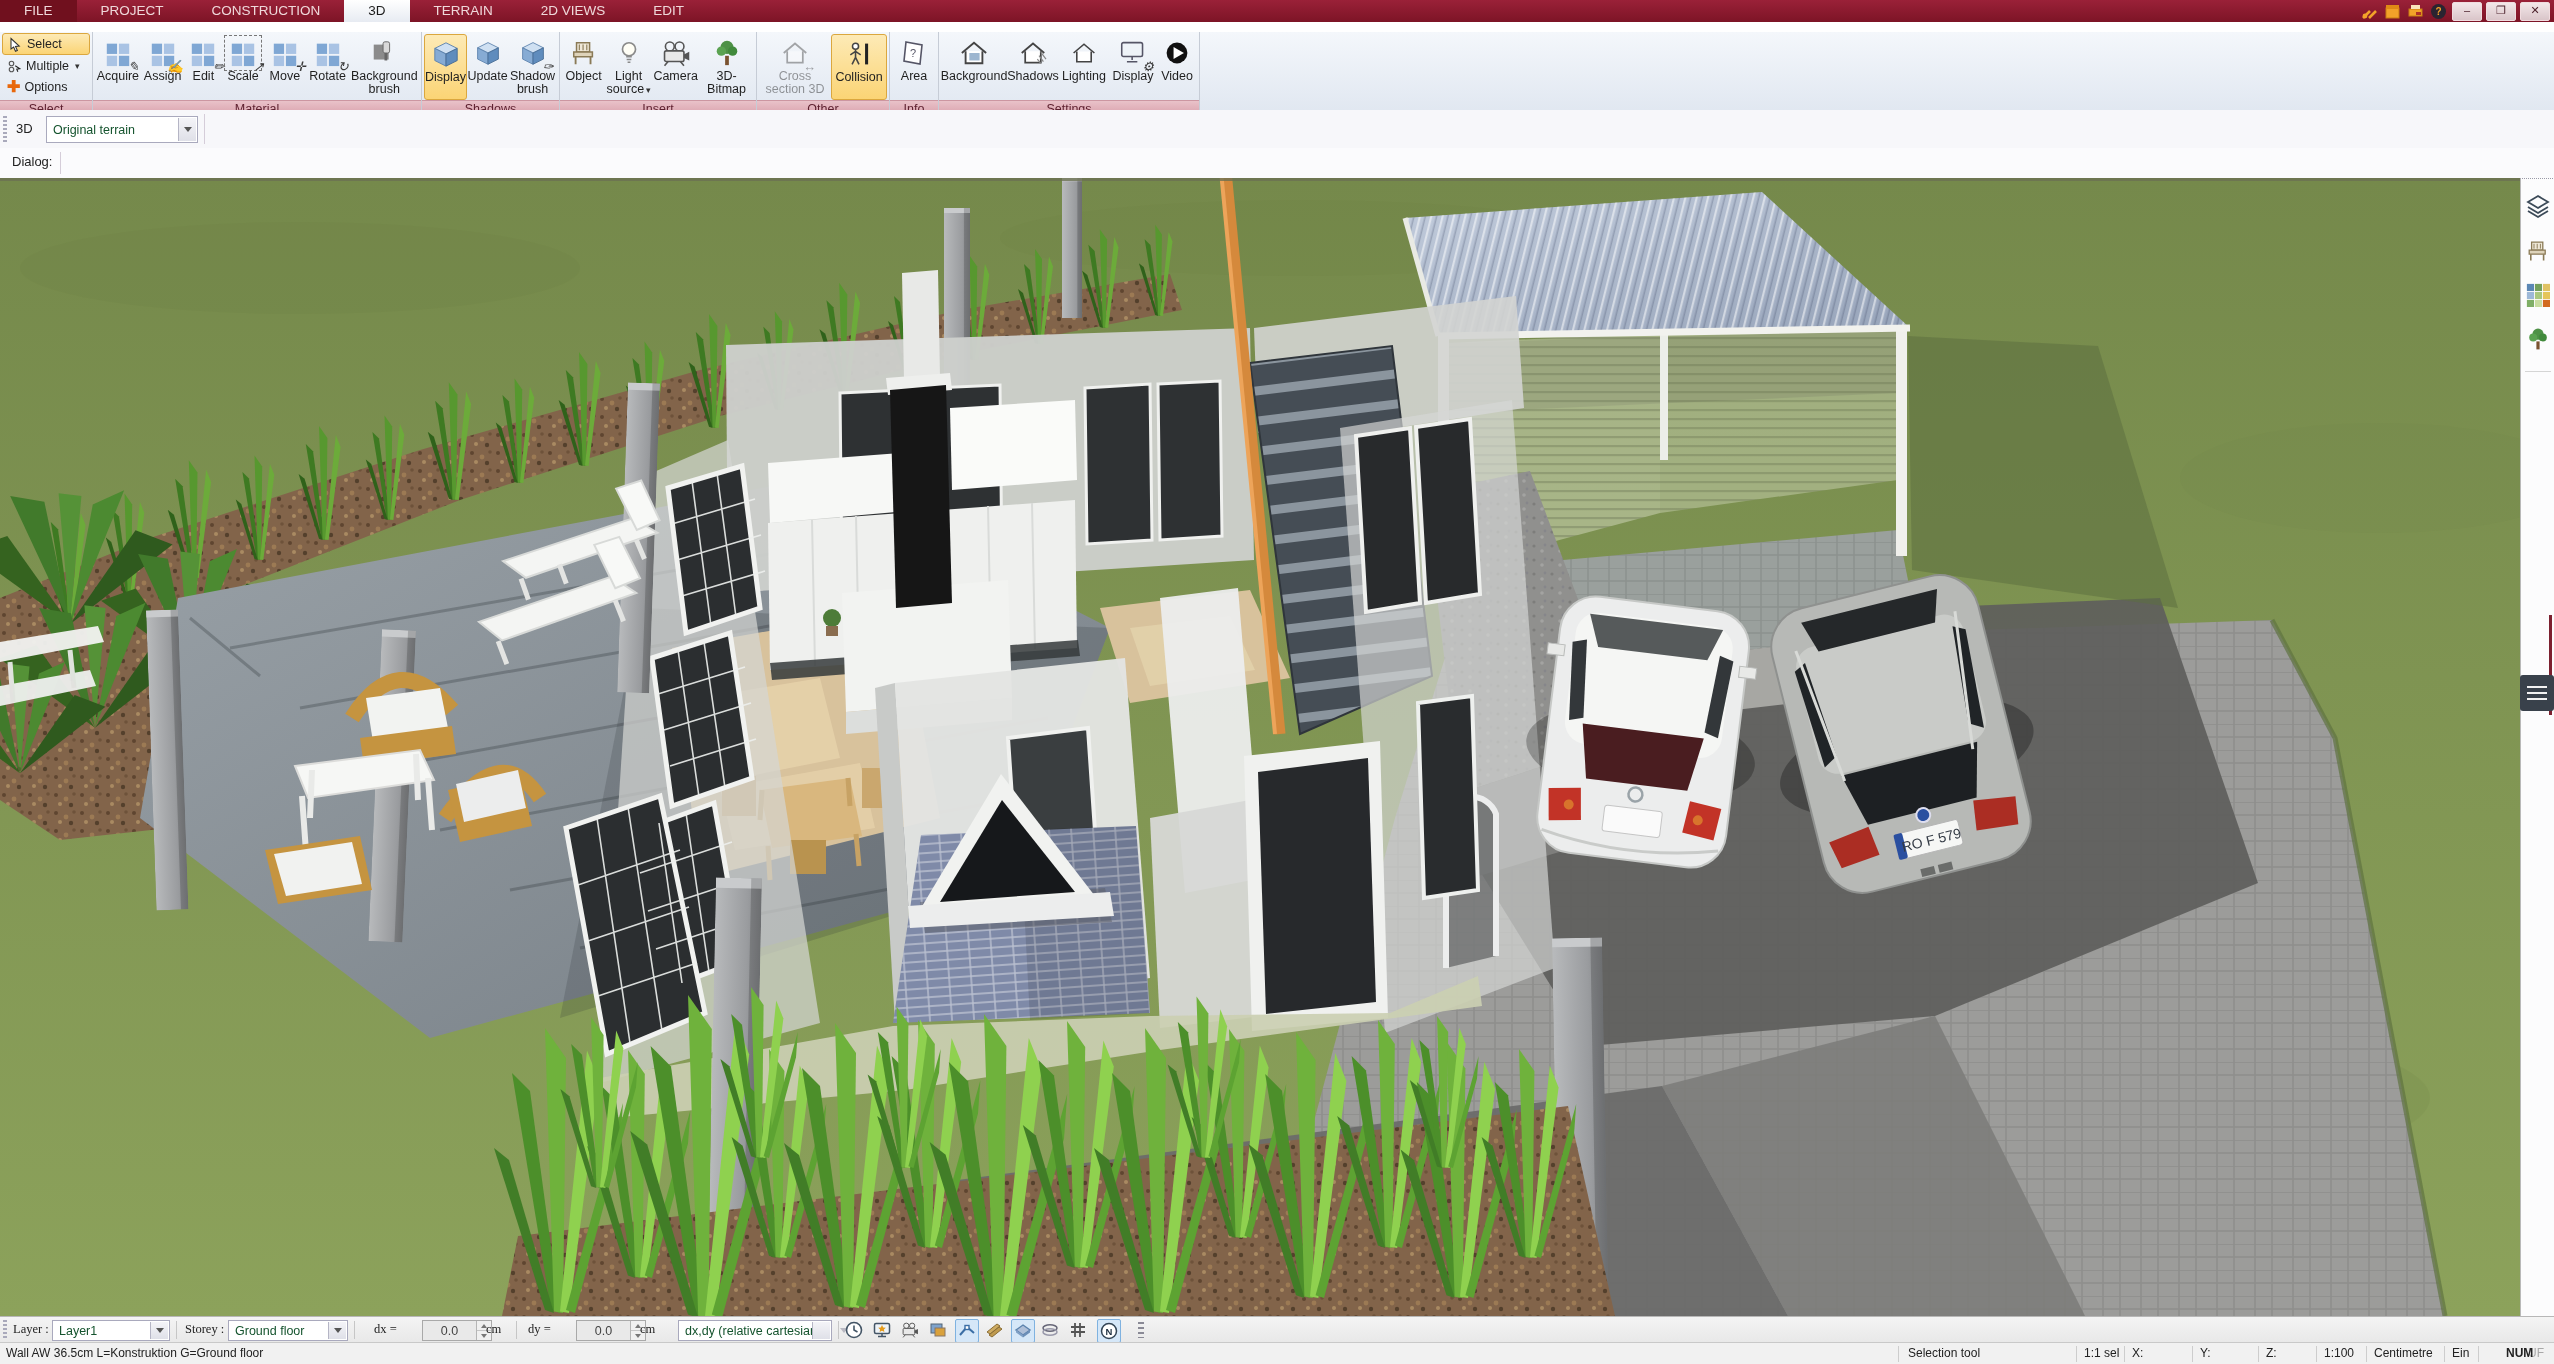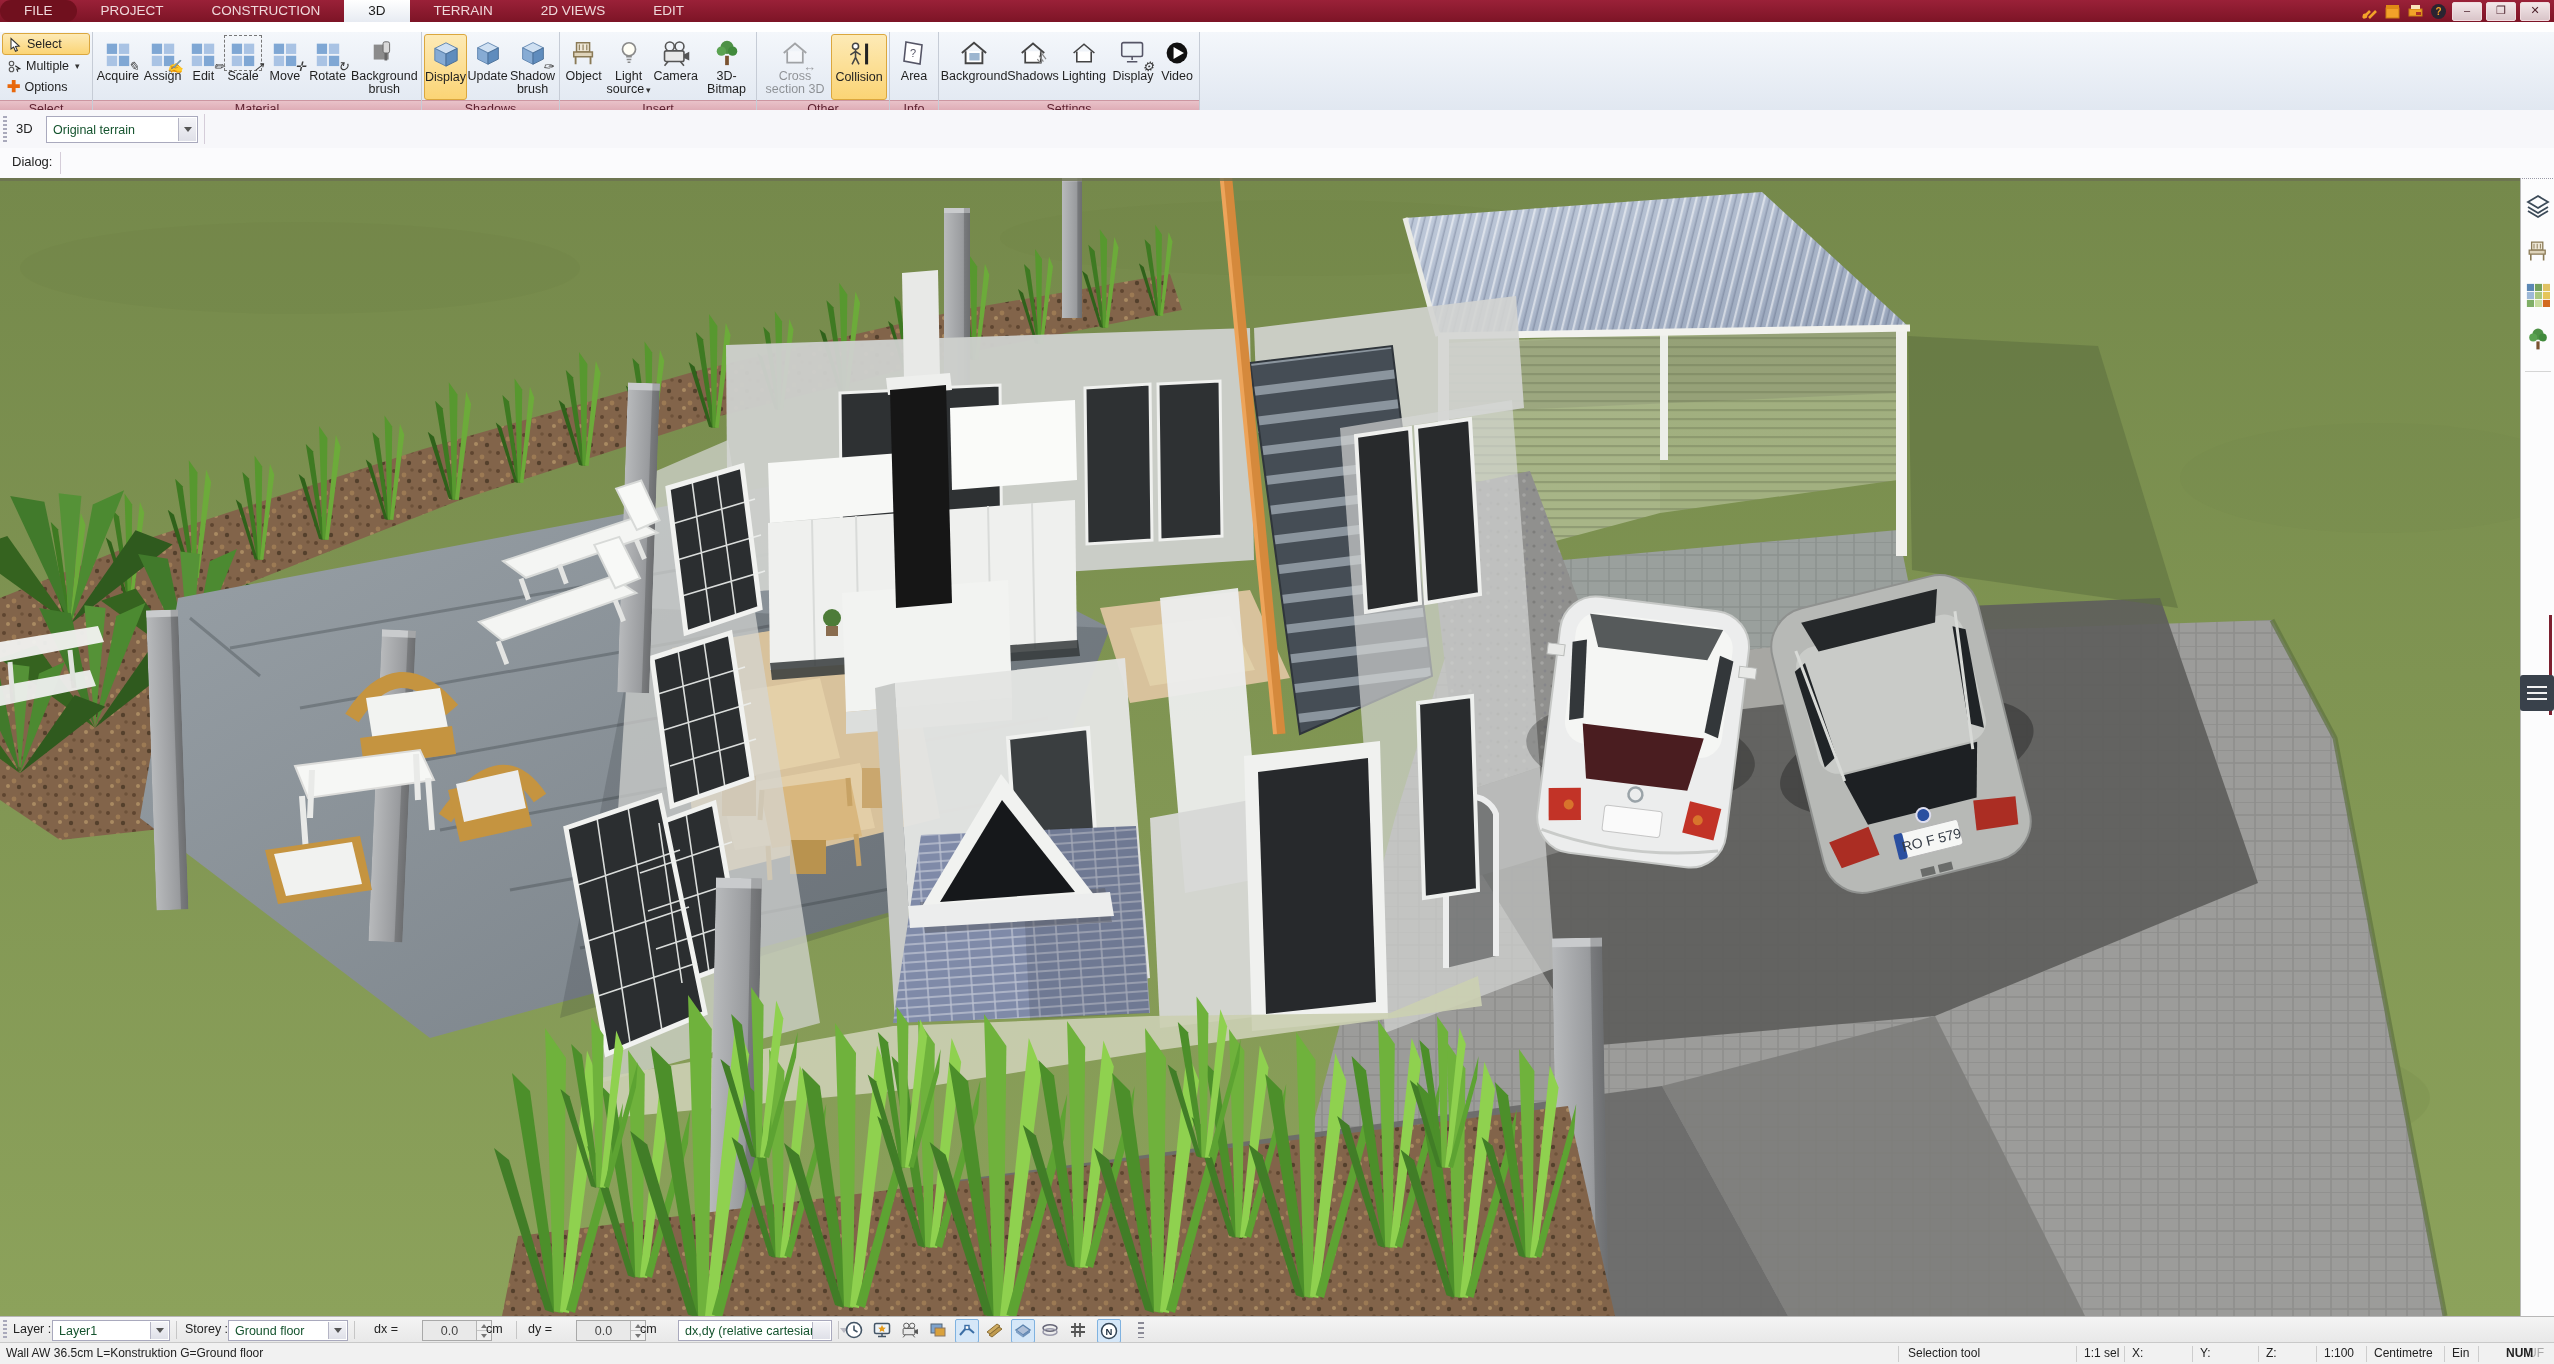--- a/index.html
+++ b/index.html
@@ -1,21 +1,21 @@
 <!DOCTYPE html>
 <html><head>
 <meta charset="utf-8">
 <style>
   html,body{margin:0;padding:0;width:2554px;height:1364px;overflow:hidden;
     font-family:"Liberation Sans",sans-serif;background:#fff;position:relative;}
   .abs{position:absolute;}
   
   #tabbar{top:0;left:0;width:2554px;height:22px;background:linear-gradient(#9a2138,#7d1426);display:flex;}
   .tab{padding:0 24px;line-height:22px;font-size:13.5px;color:#efd8da;white-space:nowrap;}
-  .tab.file{background:#70101e;border-radius:11px;}
+  .tab.file{background:#70101e;}
   .tab.active{background:linear-gradient(#ffffff,#e7ebf2);color:#1c1c1c;}
   #winctl{position:absolute;right:4px;top:2px;display:flex;gap:4px;align-items:center;}
   .qico{width:19px;height:17px;display:flex;align-items:center;justify-content:center;}
   .wbtn{width:28px;height:17px;background:linear-gradient(#f3e7e9,#d9c5c9);border:1px solid #f0dcdf;border-radius:2px;
     font-size:11px;line-height:15px;text-align:center;color:#4a1f2a;}
   
   #ribbon{top:32px;left:0;width:2554px;height:86px;background:linear-gradient(#f4f7fb,#dfe6f0);border-bottom:2px solid #8f6b76;display:flex;}
   .rgroup{display:flex;flex-direction:column;border-right:1px solid #c6ccd6;}
   .rbody{flex:1;display:flex;align-items:stretch;padding:2px 2px 0 2px;}
   .rcap{height:17px;line-height:16px;text-align:center;font-size:12.5px;color:#5c1f2e;
@@ -45,21 +45,21 @@
   #viewport{top:178px;left:0;width:2554px;height:1138px;background:#7d9150;}
   #sidepanel{top:178px;left:2520px;width:34px;height:1138px;background:#fcfcfd;border-left:1px solid #b9b9b9;
     border-top:1px dotted #9a9aa8;display:flex;flex-direction:column;align-items:center;padding-top:14px;gap:16px;}
   .sphr{width:26px;height:1px;background:#d5d5d5;}
   #paneltab{top:675px;left:2520px;width:34px;height:36px;background:#39414b;border-radius:3px;
     display:flex;flex-direction:column;justify-content:center;gap:4px;align-items:center;}
   #paneltab i{display:block;width:20px;height:2px;background:#f2f2f2;}
   #edgebar{top:615px;left:2549px;width:3px;height:100px;background:#7c2130;}
   
   #btoolbar{top:1316px;left:0;width:2554px;height:26px;background:linear-gradient(#f4f4f4,#e8e8e8);border-top:1px solid #b7b7b7;font-size:12.5px;color:#222;}
-  #btoolbar .lbl{position:absolute;top:0;line-height:25px;white-space:nowrap;}
+  #btoolbar .lbl{position:absolute;top:0;line-height:25px;white-space:nowrap;font-family:Liberation Serif, serif;}
   .numbox{position:absolute;top:3px;height:19px;background:#e9e9e9;border:1px solid #a9a9a9;color:#444;margin-left:16px;}
   .numbox .v{position:absolute;left:0;right:15px;top:0;bottom:0;display:flex;align-items:center;justify-content:center;}
   .spin{position:absolute;right:0;top:0;bottom:0;width:14px;border-left:1px solid #b5b5b5;display:flex;flex-direction:column;}
   .spin i{flex:1;display:flex;align-items:center;justify-content:center;background:#f0f0f0;}
   .spin i:first-child{border-bottom:1px solid #c5c5c5;}
   .utri{width:0;height:0;border-left:3px solid transparent;border-right:3px solid transparent;border-bottom:4px solid #777;}
   .dtri{width:0;height:0;border-left:3px solid transparent;border-right:3px solid transparent;border-top:4px solid #777;}
   .bico{position:absolute;top:2px;width:22px;height:22px;display:flex;align-items:center;justify-content:center;border-radius:2px;}
   .bico.hl{background:#d5e7f8;border:1px solid #7fb2e0;}
   .bsep{position:absolute;top:4px;bottom:4px;width:1px;background:#c6c6c6;}

